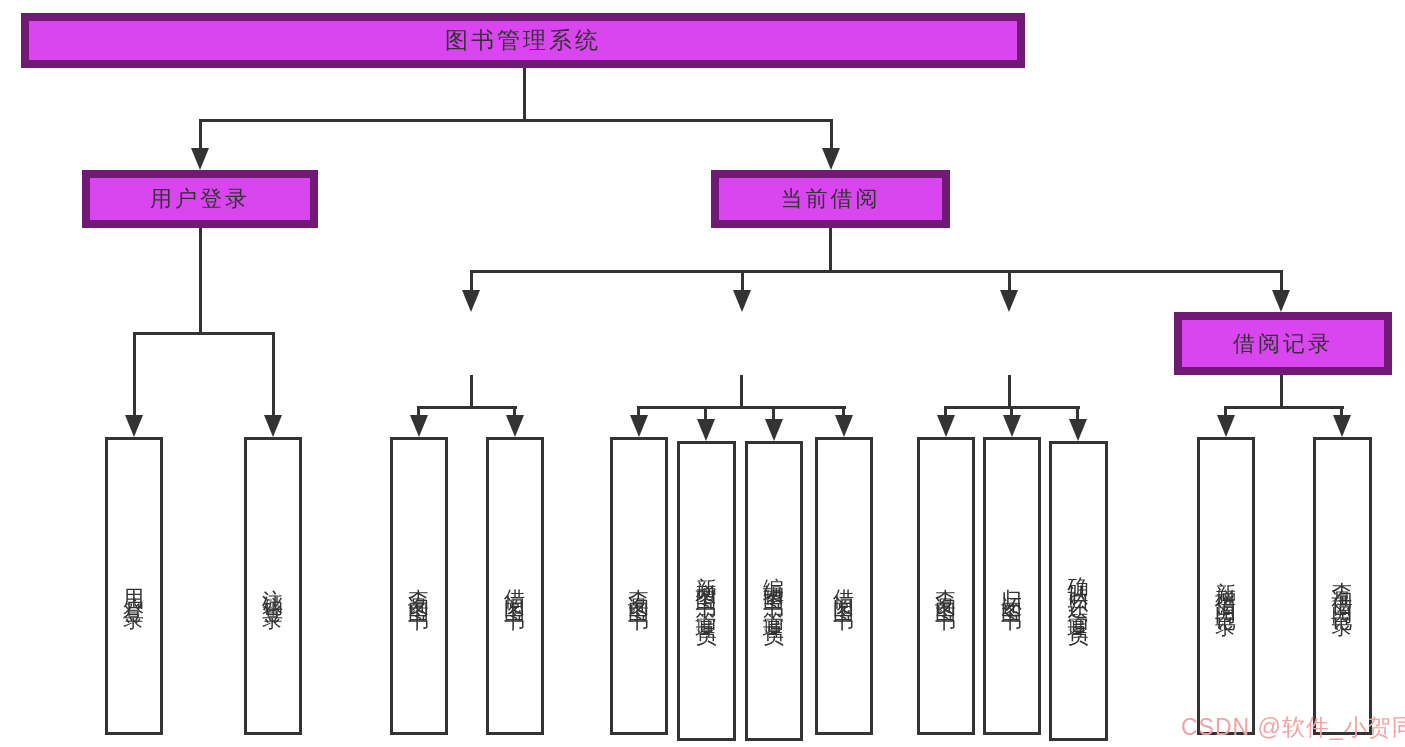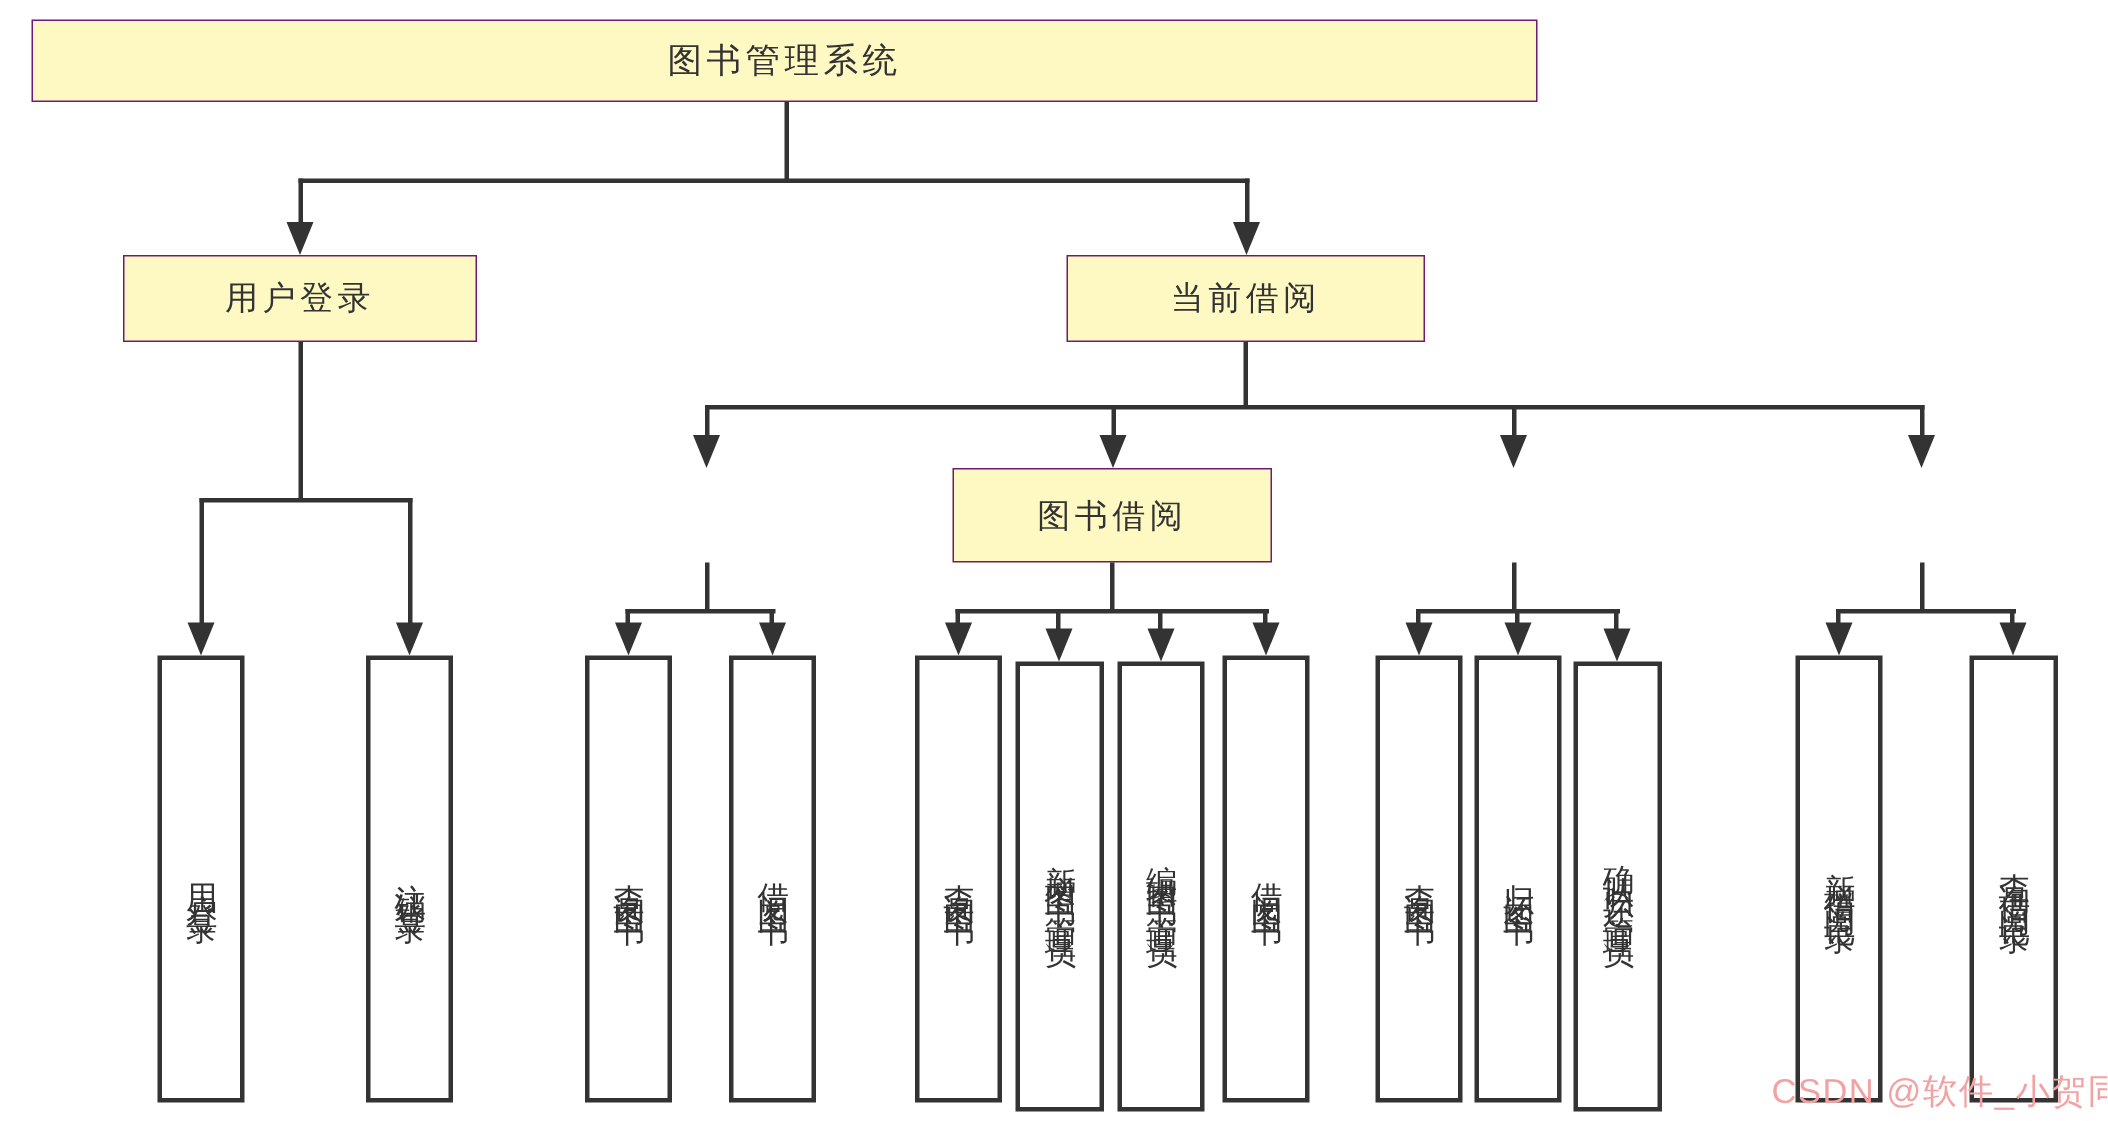--- a/index.html
+++ b/index.html
@@ -1,22 +1,22 @@
 <!DOCTYPE html>
 <html><head>
 <meta charset="utf-8">
 <style>
   html,body { margin:0; padding:0; background:#ffffff; }
   .canvas {
     position:relative; width:1405px; height:747px; background:#ffffff;
     font-family:"Liberation Sans","DejaVu Sans",sans-serif; overflow:hidden;
   }
   .hbox {
-    position:absolute; box-sizing:border-box; border:1px solid #701a75;
-    background:#fef9c3; display:flex; align-items:center; justify-content:center;
+    position:absolute; box-sizing:border-box; border:8px solid #701a75;
+    background:#d946ef; display:flex; align-items:center; justify-content:center;
     color:#333333; font-size:22px; letter-spacing:3px;
   }
   .hbox.root-box { font-size:23px; }
   .vbox {
     position:absolute; box-sizing:border-box; border:3px solid #333333;
     background:#ffffff; display:flex; align-items:center; justify-content:center;
     color:#333333;
   }
   .vtext {
     writing-mode:vertical-lr; text-orientation:mixed;
@@ -67,22 +67,22 @@
   <div class="line" style="left:470px;top:270px;width:813px;height:3px"></div>
   <div class="line" style="left:470px;top:270px;width:3px;height:22px"></div>
   <div class="line" style="left:741px;top:270px;width:3px;height:22px"></div>
   <div class="line" style="left:1008px;top:270px;width:3px;height:22px"></div>
   <div class="line" style="left:1280px;top:270px;width:3px;height:22px"></div>
   <div class="arr" style="left:462px;top:290px"></div>
   <div class="arr" style="left:733px;top:290px"></div>
   <div class="arr" style="left:1000px;top:290px"></div>
   <div class="arr" style="left:1272px;top:290px"></div>
 
-  <div class="hbox" style="left:635px;top:312px;width:213px;height:63px">
-    <span>图书借阅</span>
+  <div class="hbox" style="left:1174px;top:312px;width:218px;height:63px">
+    <span>借阅记录</span>
   </div>
 
   <div class="line" style="left:470px;top:375px;width:3px;height:33px"></div>
   <div class="line" style="left:417px;top:406px;width:100px;height:3px"></div>
   <div class="line" style="left:417px;top:406px;width:3px;height:11px"></div>
   <div class="line" style="left:513px;top:406px;width:3px;height:11px"></div>
   <div class="arr" style="left:410px;top:415px"></div>
   <div class="arr" style="left:506px;top:415px"></div>
 
   <div class="line" style="left:740px;top:375px;width:3px;height:33px"></div>

